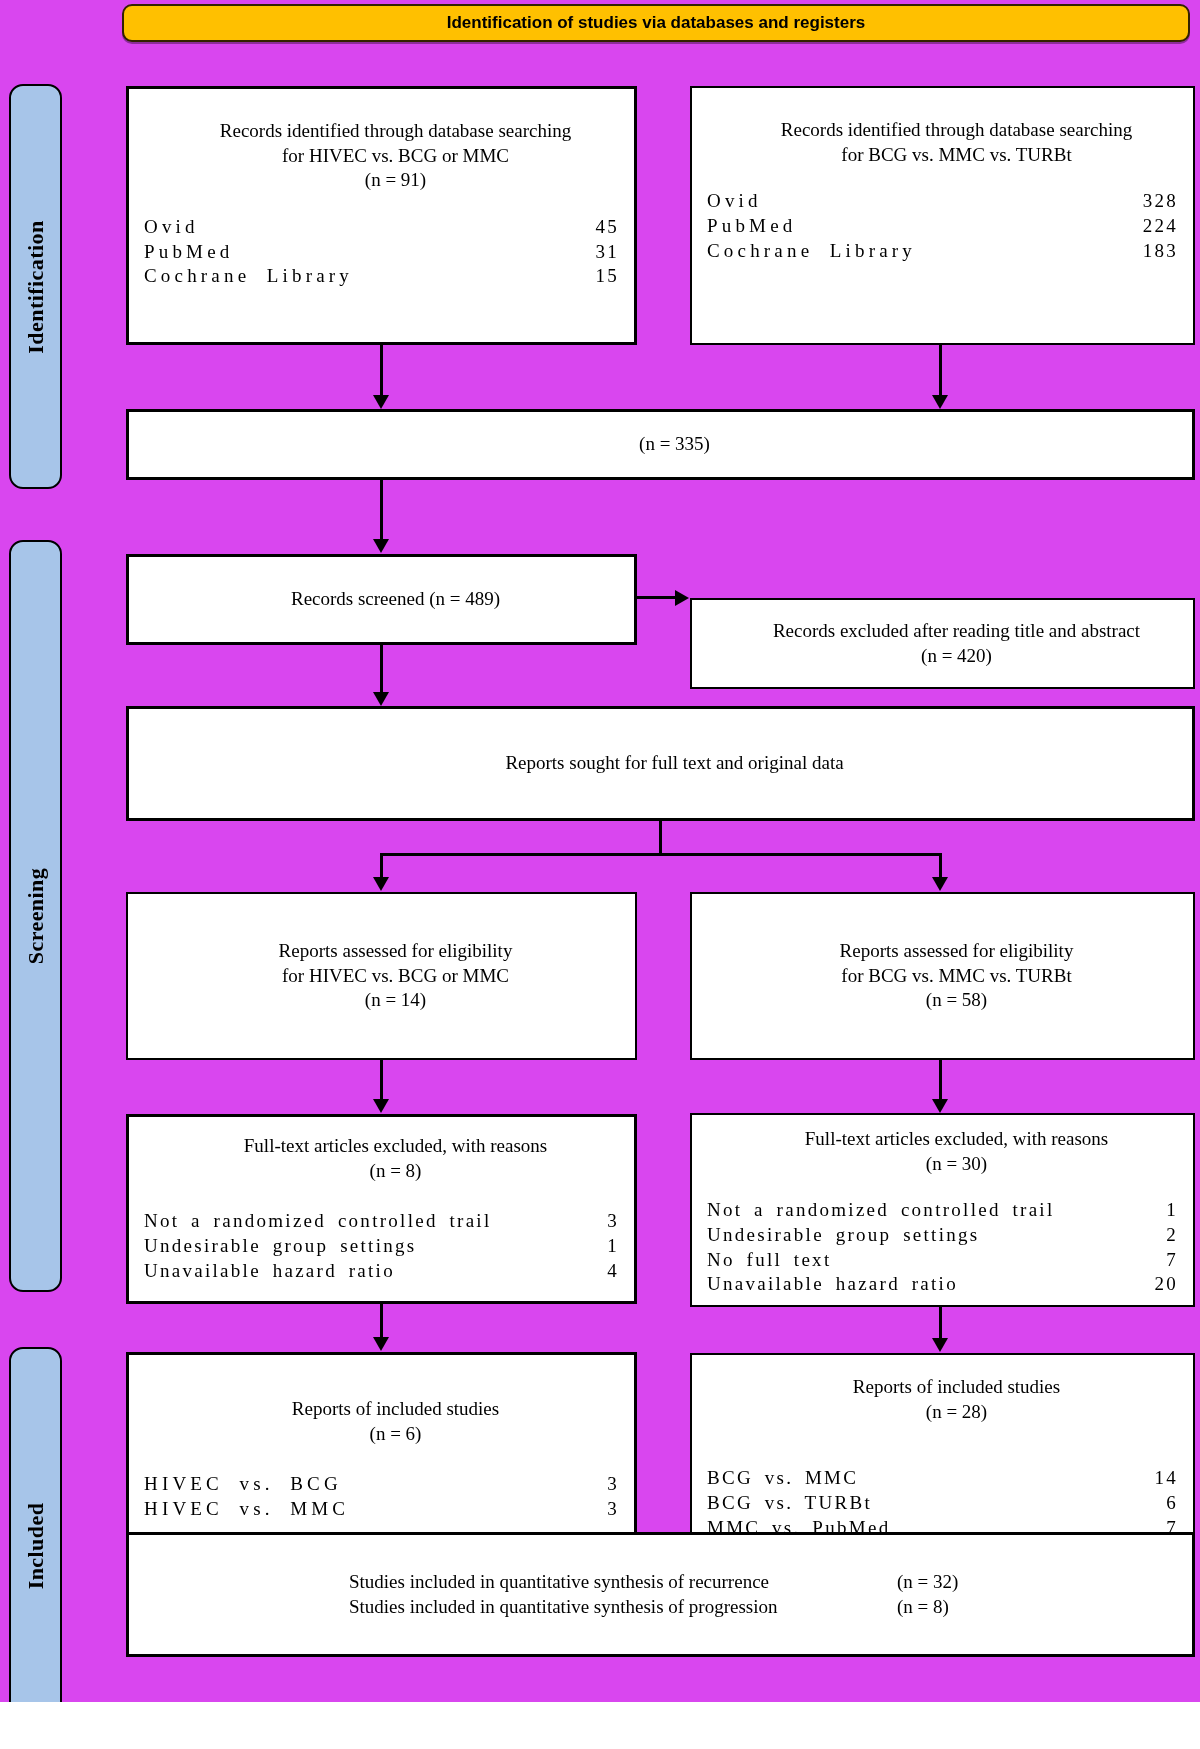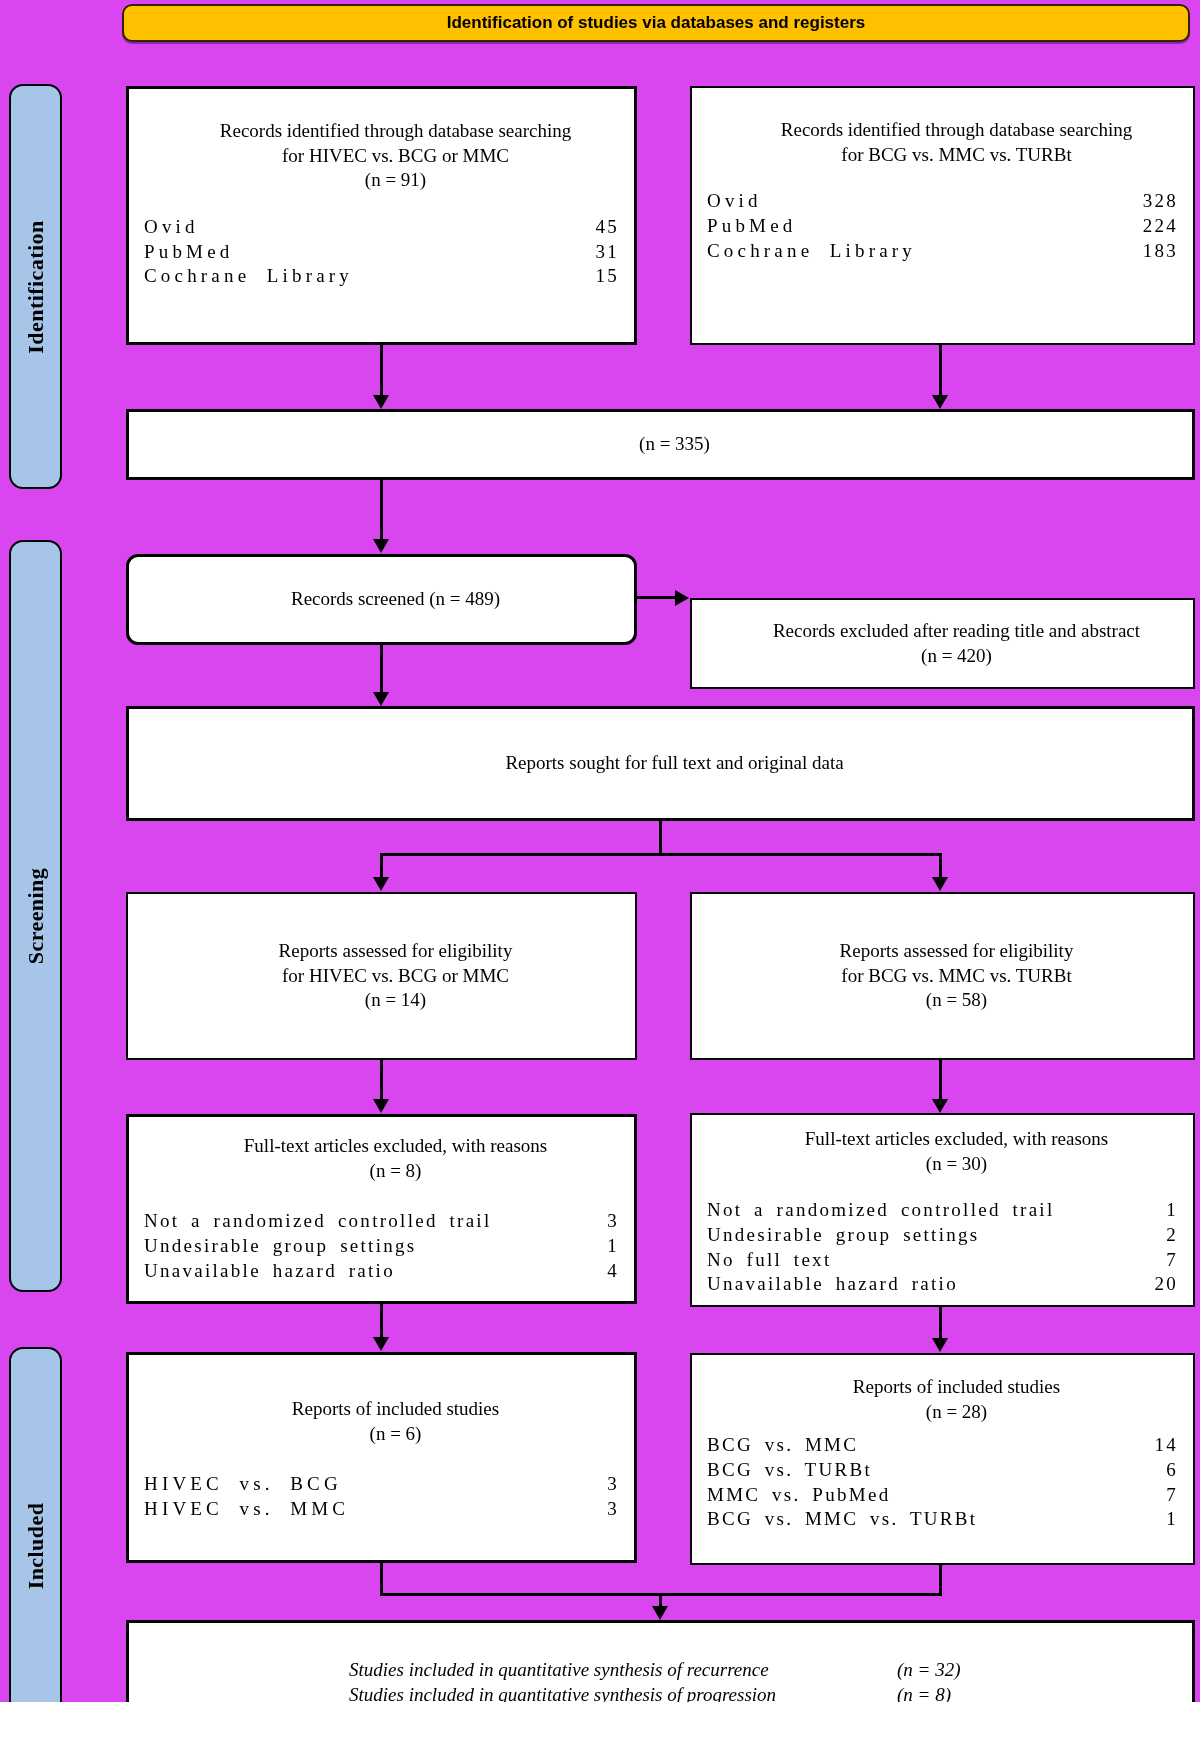--- a/index.html
+++ b/index.html
@@ -126,21 +126,21 @@
 
   <div class="box thick" style="left:126px;top:409px;width:1069px;height:71px;">
     <div class="vcenter">
       <div class="tc">(n = 335)</div>
     </div>
   </div>
 
   <div class="vline" style="left:380px;top:480px;height:60px;"></div>
   <div class="ah-down" style="left:373px;top:539px;"></div>
 
-  <div class="box thick" style="left:126px;top:554px;width:511px;height:91px;border-radius:12px;">
+  <div class="box thick" style="left:126px;top:554px;width:511px;height:91px;">
     <div class="vcenter">
       <div class="tc">Records screened (n = 489)</div>
     </div>
   </div>
   <div class="box" style="left:690px;top:554px;width:505px;height:91px;margin-top:44px;">
     <div class="vcenter">
       <div class="tc">Records excluded after reading title and abstract</div>
       <div class="tc">(n = 420)</div>
     </div>
   </div>
@@ -242,21 +242,21 @@
       <div class="row">
         <span class="lbl">HIVEC vs. MMC</span>
         <span class="val">3</span>
       </div>
     </div>
   </div>
 
   <div class="box" style="left:690px;top:1353px;width:505px;height:212px;padding-top:20px;">
     <div class="tc">Reports of included studies</div>
     <div class="tc">(n = 28)</div>
-    <div class="items" style="margin-top:9px;">
+    <div class="items" style="margin-top:42px;">
       <div class="row">
         <span class="lbl">BCG vs. MMC</span>
         <span class="val">14</span>
       </div>
       <div class="row">
         <span class="lbl">BCG vs. TURBt</span>
         <span class="val">6</span>
       </div>
       <div class="row">
         <span class="lbl">MMC vs. PubMed</span>
@@ -268,21 +268,21 @@
       </div>
     </div>
   </div>
 
   <div class="vline" style="left:380px;top:1563px;height:33px;"></div>
   <div class="vline" style="left:939px;top:1565px;height:31px;"></div>
   <div class="hline" style="left:380px;top:1593px;width:562px;"></div>
   <div class="vline" style="left:659px;top:1593px;height:14px;"></div>
   <div class="ah-down" style="left:652px;top:1606px;"></div>
 
-  <div class="box thick" style="left:126px;top:1620px;width:1069px;height:125px;font-style:italic;">
+  <div class="box thick" style="left:126px;top:1532px;width:1069px;height:125px;">
     <div class="vcenter">
       <div class="syn-row">
         <span class="lbl">Studies included in quantitative synthesis of recurrence</span>
         <span class="val">(n = 32)</span>
       </div>
       <div class="syn-row">
         <span class="lbl">Studies included in quantitative synthesis of progression</span>
         <span class="val">(n = 8)</span>
       </div>
     </div>

